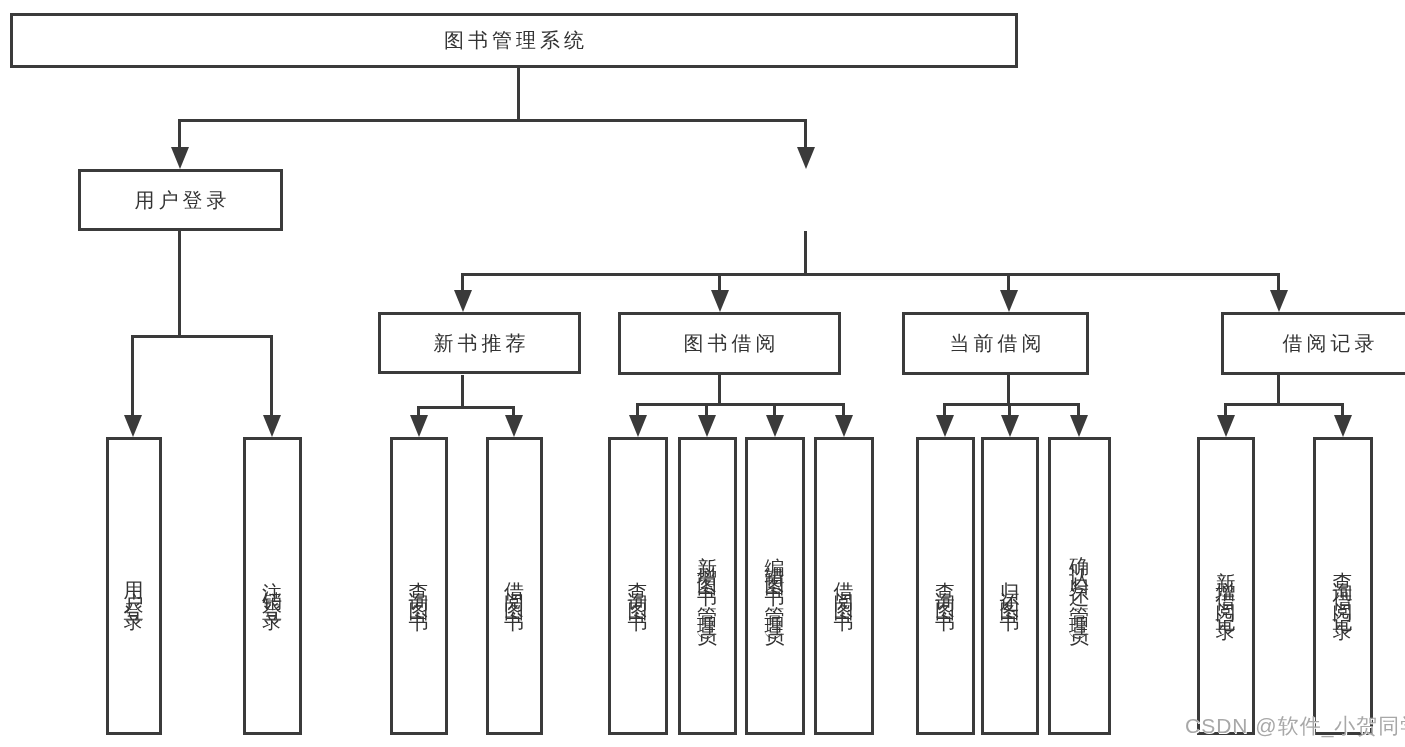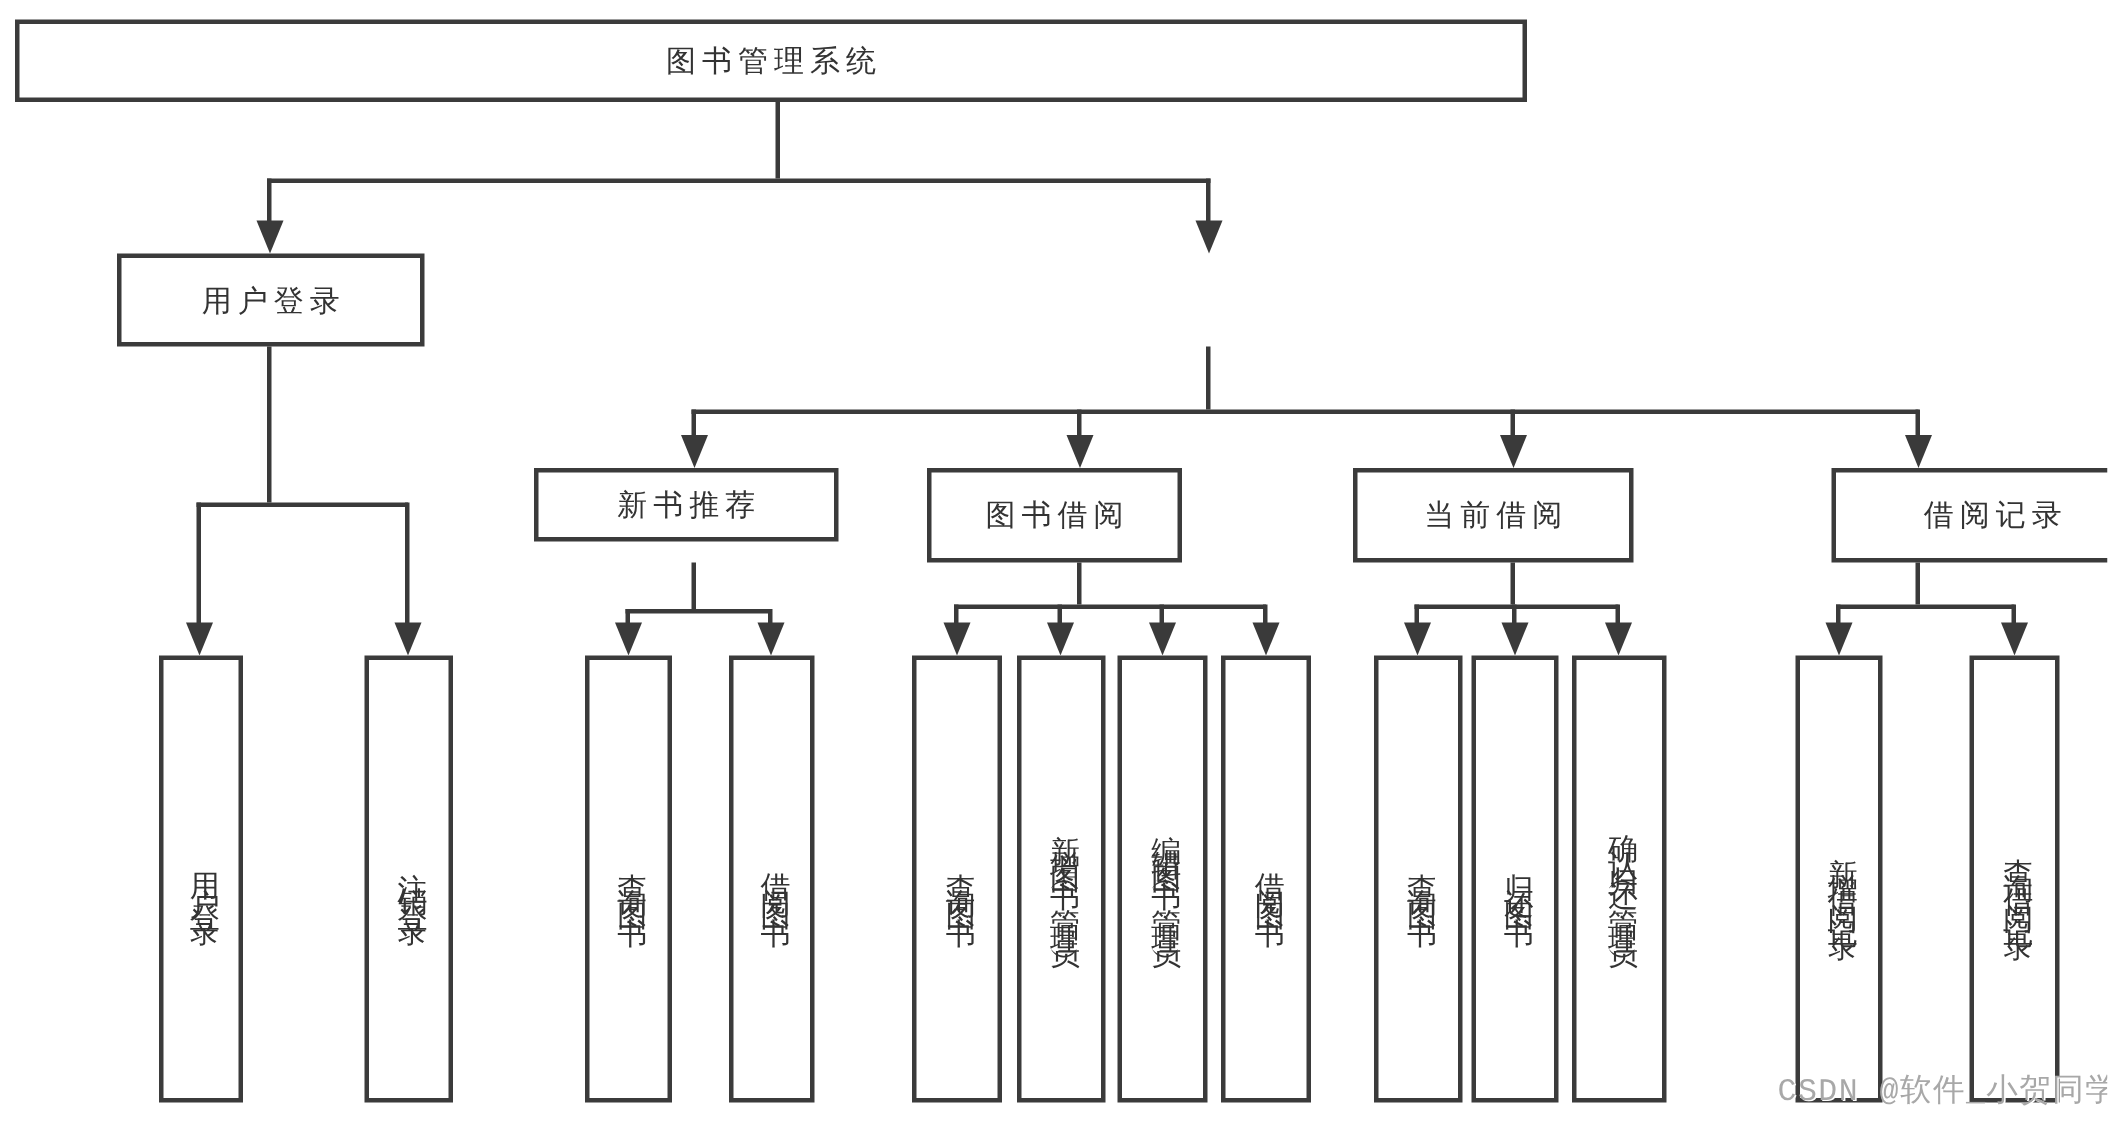--- a/index.html
+++ b/index.html
@@ -1,18 +1,18 @@
 <!DOCTYPE html>
 <html><head>
 <meta charset="utf-8">
 <style>
   html,body{margin:0;padding:0;background:#ffffff;}
   .canvas{
     position:relative;width:1405px;height:747px;background:#ffffff;
-    font-family:Liberation Mono, monospace;color:#333333;overflow:hidden;
+    font-family:Liberation Sans, sans-serif;color:#333333;overflow:hidden;
   }
   .box{
     position:absolute;box-sizing:border-box;border:3px solid #3b3b3b;background:#ffffff;
     display:flex;align-items:center;justify-content:center;
     font-size:20px;letter-spacing:4px;color:#333333;text-indent:4px;
   }
   .vbox{padding:4px 0;}
   .vtext{
     writing-mode:vertical-rl;text-orientation:mixed;
     font-size:20px;letter-spacing:10px;line-height:1;text-indent:0;
@@ -57,22 +57,22 @@
   <div class="hline" style="left:461px;top:273px;width:818px;"></div>
   <div class="vline" style="left:461px;top:273px;height:20px;"></div>
   <div class="arrow" style="left:454px;top:290px;"></div>
   <div class="vline" style="left:718px;top:273px;height:20px;"></div>
   <div class="arrow" style="left:711px;top:290px;"></div>
   <div class="vline" style="left:1007px;top:273px;height:20px;"></div>
   <div class="arrow" style="left:1000px;top:290px;"></div>
   <div class="vline" style="left:1277px;top:273px;height:20px;"></div>
   <div class="arrow" style="left:1270px;top:290px;"></div>
 
-  <div class="box" style="left:356px;top:312px;width:203px;height:49px;">新书推荐</div>
-  <div class="box" style="left:618px;top:312px;width:170px;height:63px;">图书借阅</div>
+  <div class="box" style="left:378px;top:312px;width:203px;height:62px;">新书推荐</div>
+  <div class="box" style="left:618px;top:312px;width:223px;height:63px;">图书借阅</div>
   <div class="box" style="left:902px;top:312px;width:187px;height:63px;">当前借阅</div>
   <div class="box" style="left:1221px;top:312px;width:215px;height:63px;">借阅记录</div>
 
   <div class="vline" style="left:461px;top:375px;height:31px;"></div>
   <div class="hline" style="left:417px;top:406px;width:97px;"></div>
   <div class="vline" style="left:417px;top:406px;height:13px;"></div>
   <div class="arrow" style="left:410px;top:415px;"></div>
   <div class="vline" style="left:512px;top:406px;height:13px;"></div>
   <div class="arrow" style="left:505px;top:415px;"></div>
 

